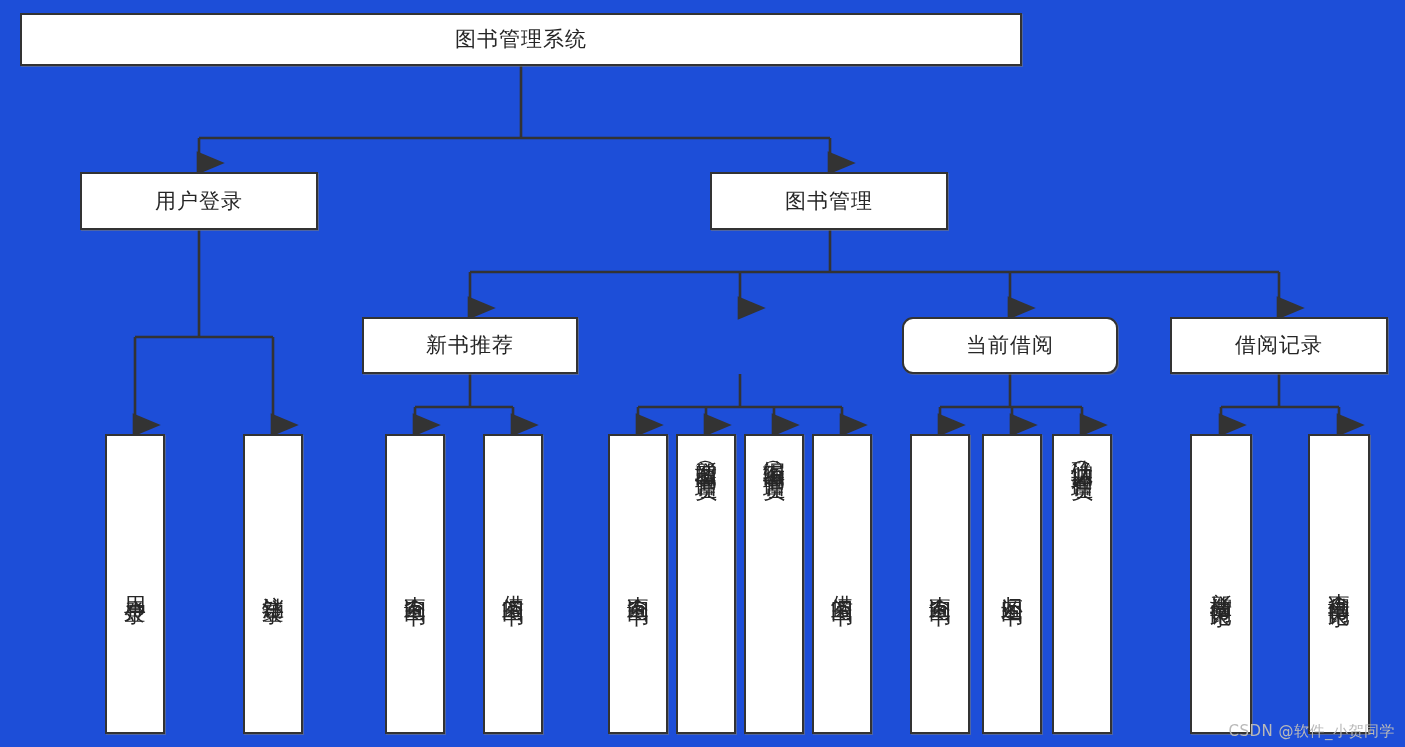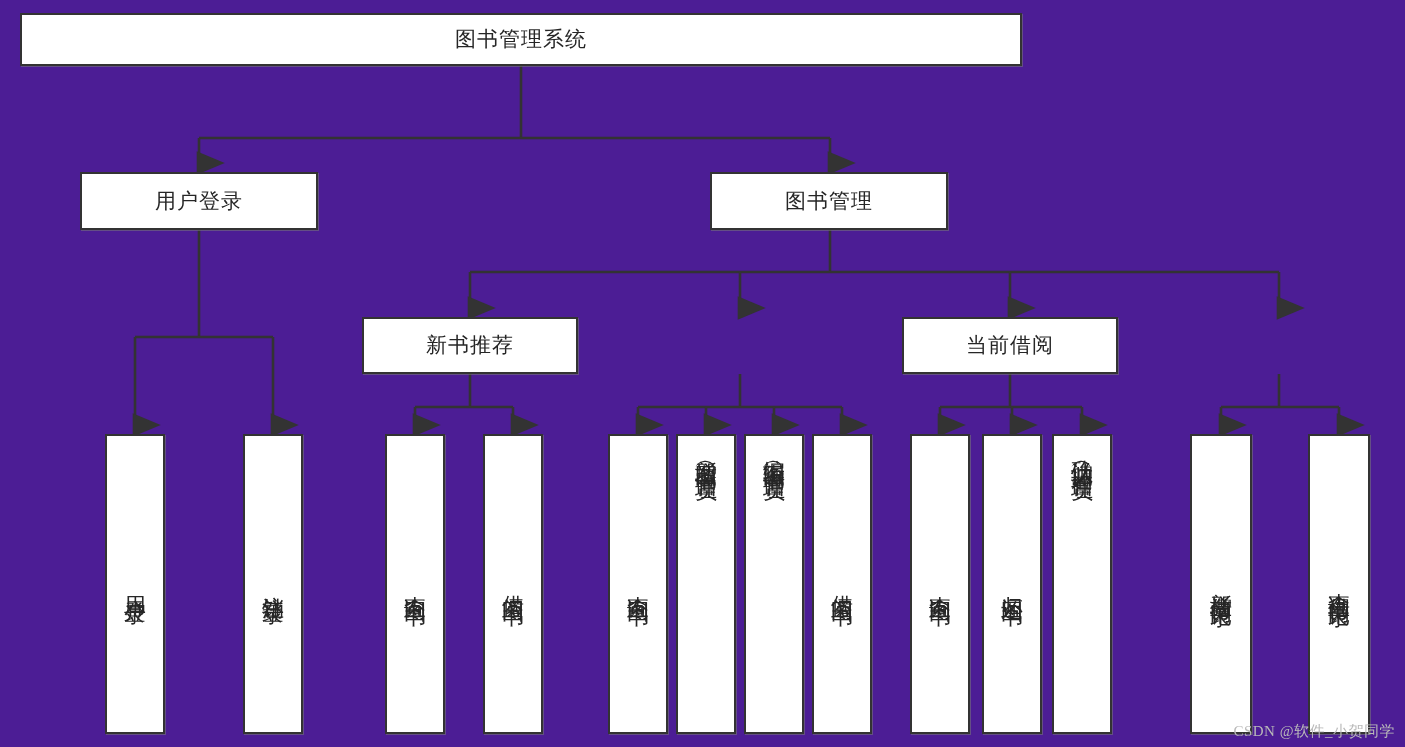--- a/index.html
+++ b/index.html
@@ -9,23 +9,22 @@
     background: #ffffff;
   }
   body {
     font-family: "DejaVu Sans", "Liberation Sans", sans-serif;
     color: #1a1a1a;
   }
   #canvas {
     position: relative;
     width: 1405px;
     height: 747px;
-    background: #4c1d95;
+    background: #1d4ed8;
     overflow: hidden;
-    font-family: Liberation Serif, serif;
   }
   #edges {
     position: absolute;
     left: 0;
     top: 0;
     width: 1405px;
     height: 747px;
     pointer-events: none;
   }
   .node {
@@ -139,22 +138,25 @@
   <div class="node" style="left:80px; top:172px; width:238px; height:58px;">
     <span class="node-label">用户登录</span>
   </div>
   <div class="node" style="left:710px; top:172px; width:238px; height:58px;">
     <span class="node-label">图书管理</span>
   </div>
 
   <div class="node" style="left:362px; top:317px; width:216px; height:57px;">
     <span class="node-label">新书推荐</span>
   </div>
-  <div class="node" style="left:902px; top:317px; width:216px; height:57px;">
+  <div class="node" style="left:902px; top:317px; width:216px; height:57px;border-radius:11px;">
     <span class="node-label">当前借阅</span>
+  </div>
+  <div class="node" style="left:1170px; top:317px; width:218px; height:57px;">
+    <span class="node-label">借阅记录</span>
   </div>
 
   <div class="node vertical centered" style="left:105px; top:434px; width:60px; height:300px;">
     <span class="node-label">用户登录</span>
   </div>
   <div class="node vertical centered" style="left:243px; top:434px; width:60px; height:300px;">
     <span class="node-label">注销登录</span>
   </div>
 
   <div class="node vertical centered" style="left:385px; top:434px; width:60px; height:300px;">

